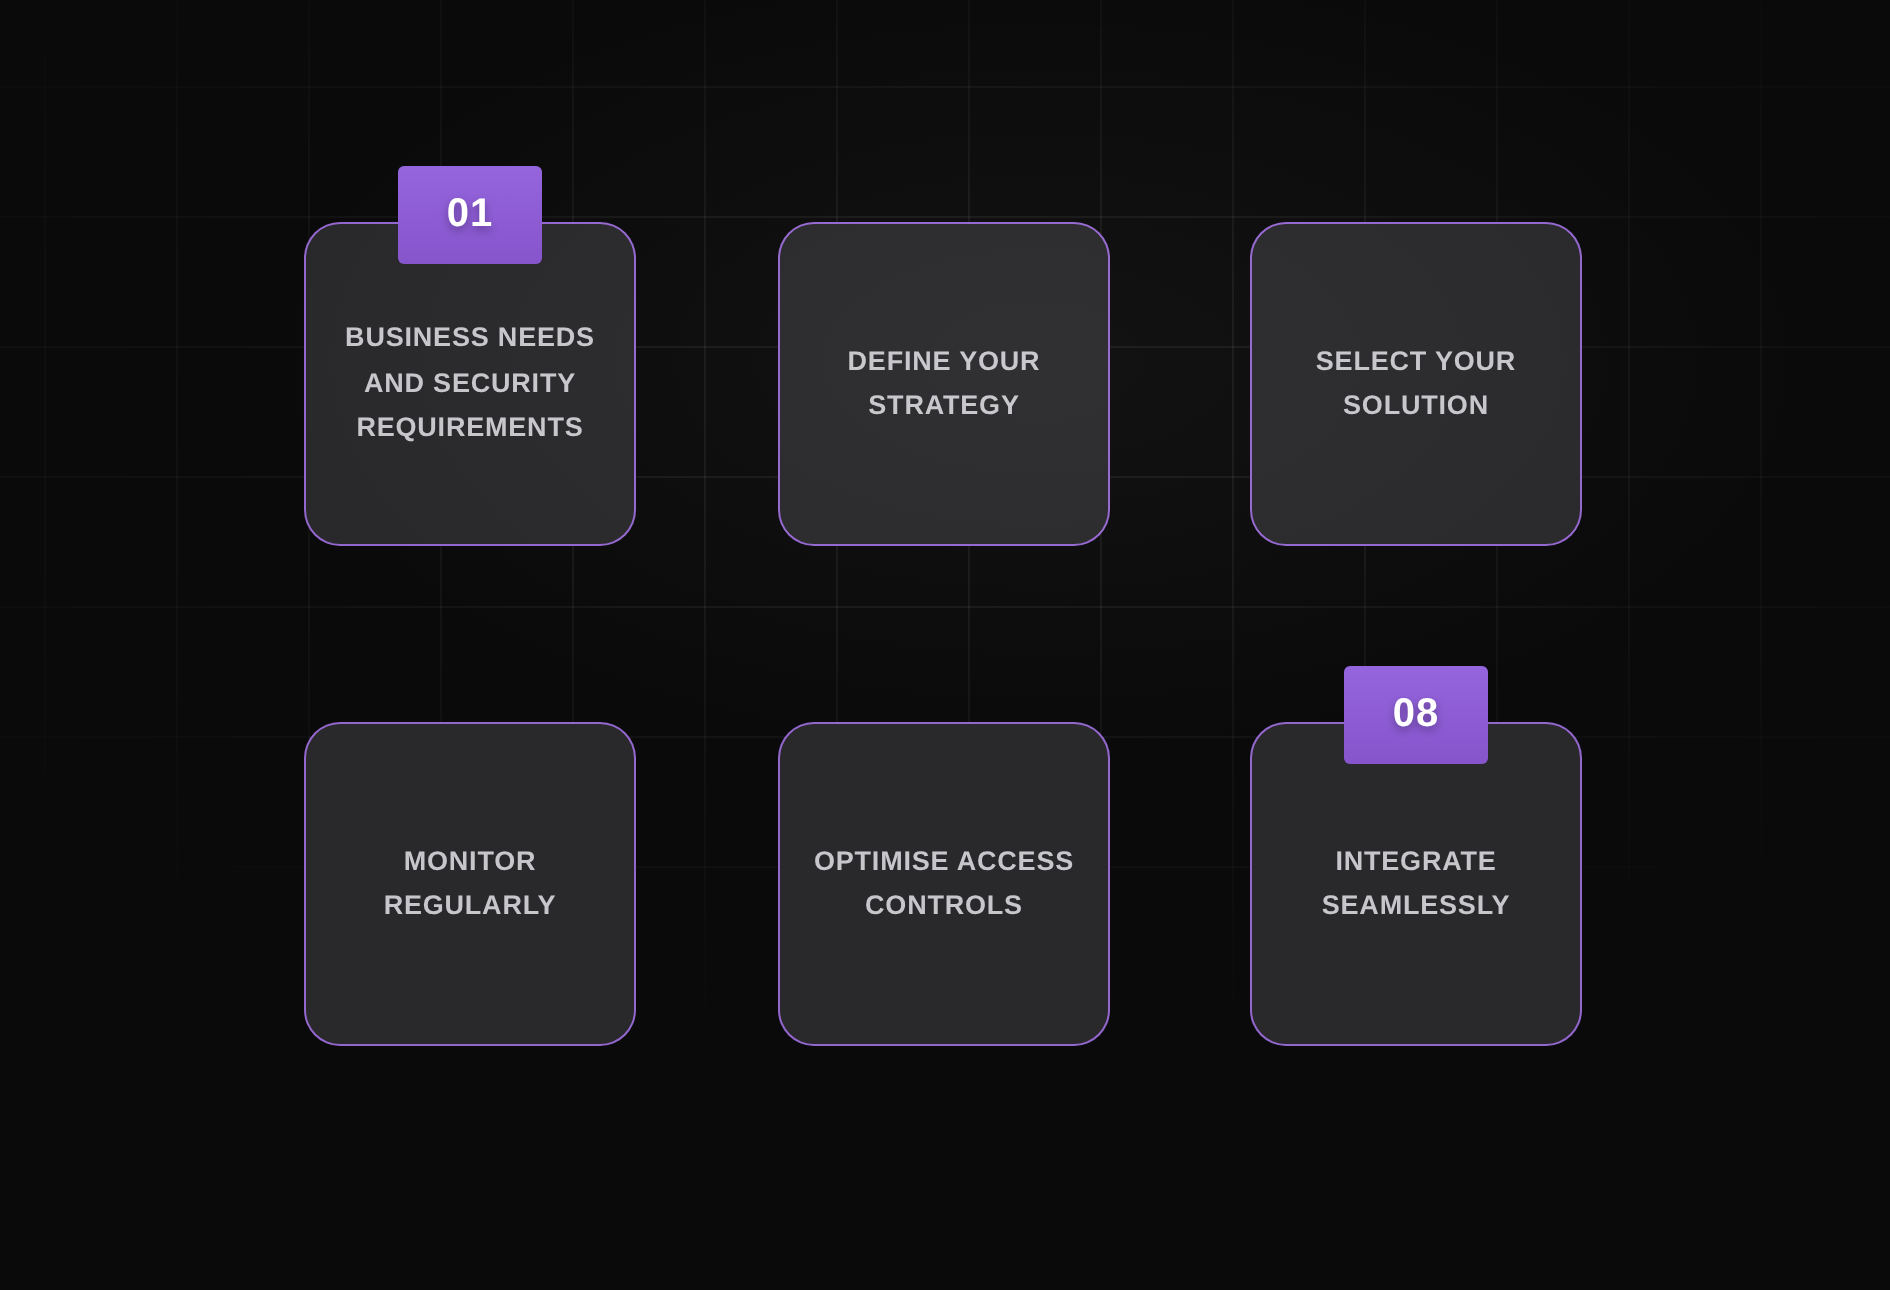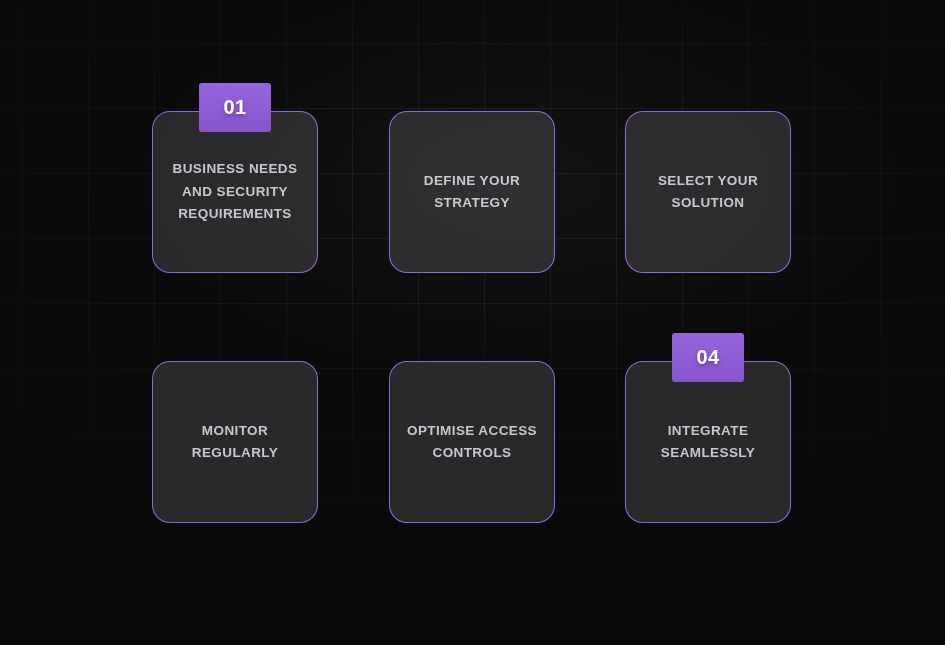--- a/index.html
+++ b/index.html
@@ -111,17 +111,17 @@
     <div class="label">MONITOR
 REGULARLY</div>
   </div>
 
   <div class="card c5">
     <div class="label">OPTIMISE ACCESS
 CONTROLS</div>
   </div>
 
   <div class="card c6">
-    <div class="badge">04</div>
+    <div class="badge">08</div>
     <div class="label">INTEGRATE
 SEAMLESSLY</div>
   </div>
 </div>
 
 </body></html>

